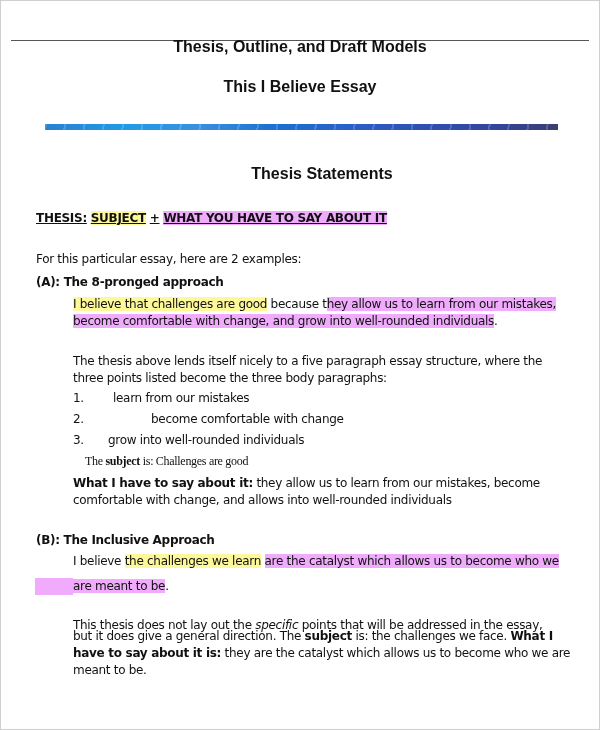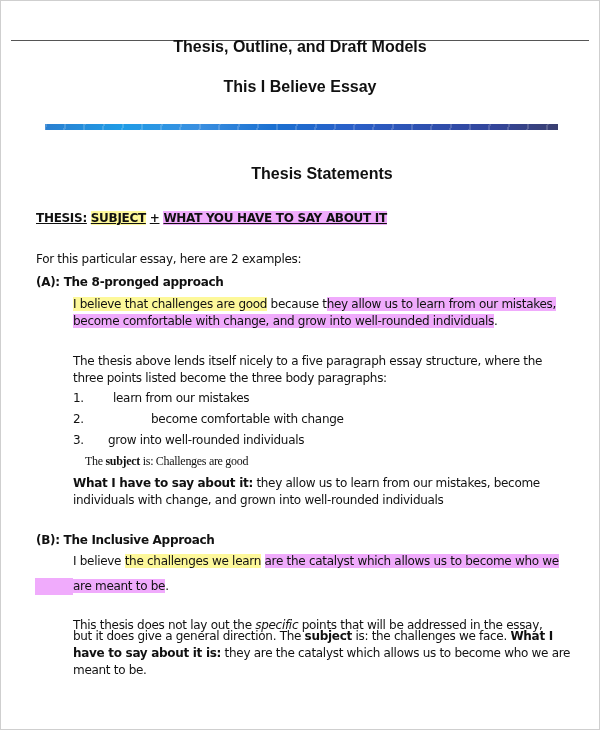--- a/index.html
+++ b/index.html
@@ -72,21 +72,21 @@
 <div class="txt" style="left:113px; top:411px;margin-left:38px;">become comfortable with change</div>
 <div class="txt" style="left:73px; top:432px;">3.</div>
 <div class="txt" style="left:108px; top:432px;">grow into well-rounded individuals</div>
 
 <div class="txt" style="left:85px; top:453px;font-family:Liberation Serif, serif;">
   <span>The </span><span class="b">subject</span><span> is: Challenges are good</span>
 </div>
 <div class="txt" style="left:73px; top:475px;">
   <span class="b">What I have to say about it:</span><span> they allow us to learn from our mistakes, become</span>
 </div>
-<div class="txt" style="left:73px; top:492px;">individuals with change, and grown into well-rounded individuals</div>
+<div class="txt" style="left:73px; top:492px;">comfortable with change, and allows into well-rounded individuals</div>
 
 <div class="txt b" style="left:36px; top:532px;">(B): The Inclusive Approach</div>
 <div class="txt" style="left:73px; top:553px;">
   <span>I believe </span><span class="hy">the challenges we learn</span> <span class="hc">are the catalyst which allows us to become who we</span>
 </div>
 <div class="txt" style="left:35px; top:570px;">
   <span class="hc" style="display:inline-block; width:38px;">&nbsp;</span><span class="hc">are meant to be</span><span>.</span>
 </div>
 
 <div class="txt" style="left:73px; top:611px;margin-top:6px;">

